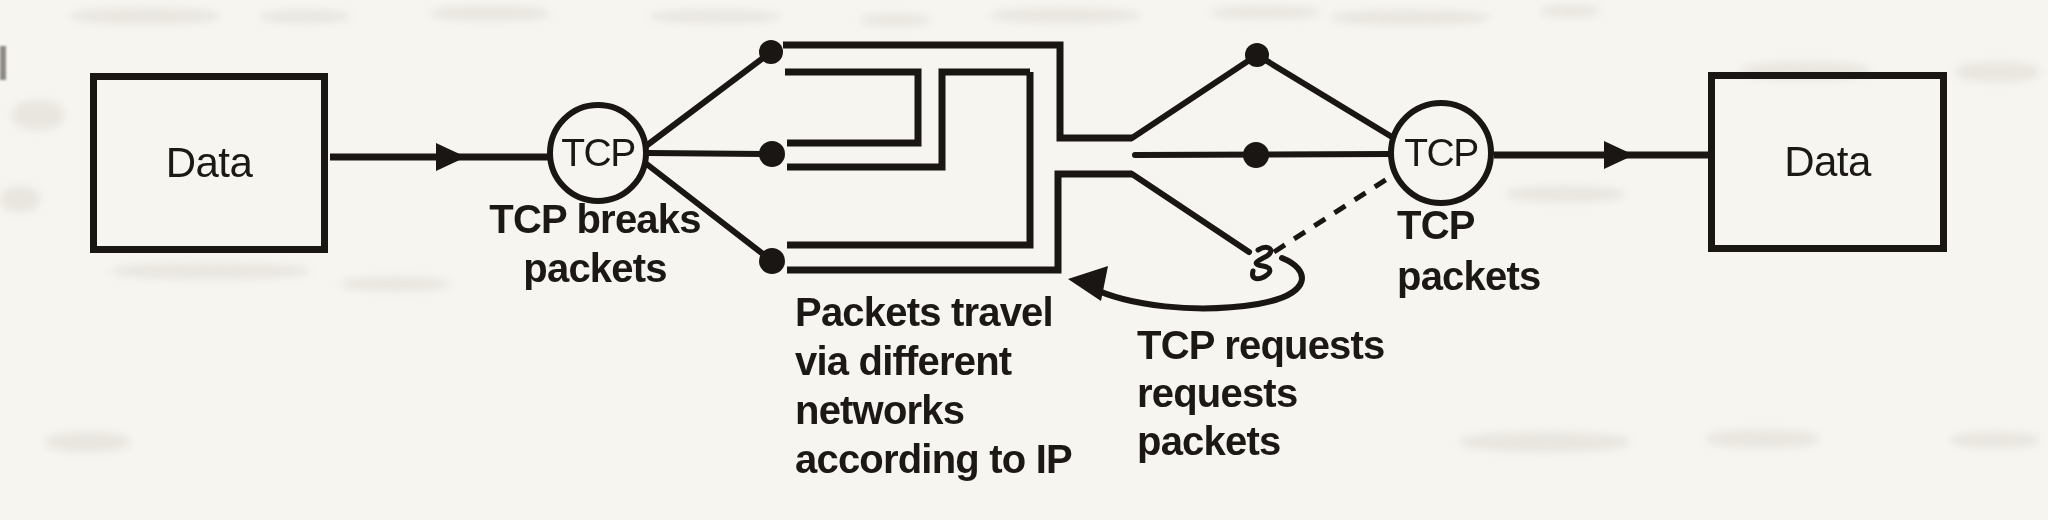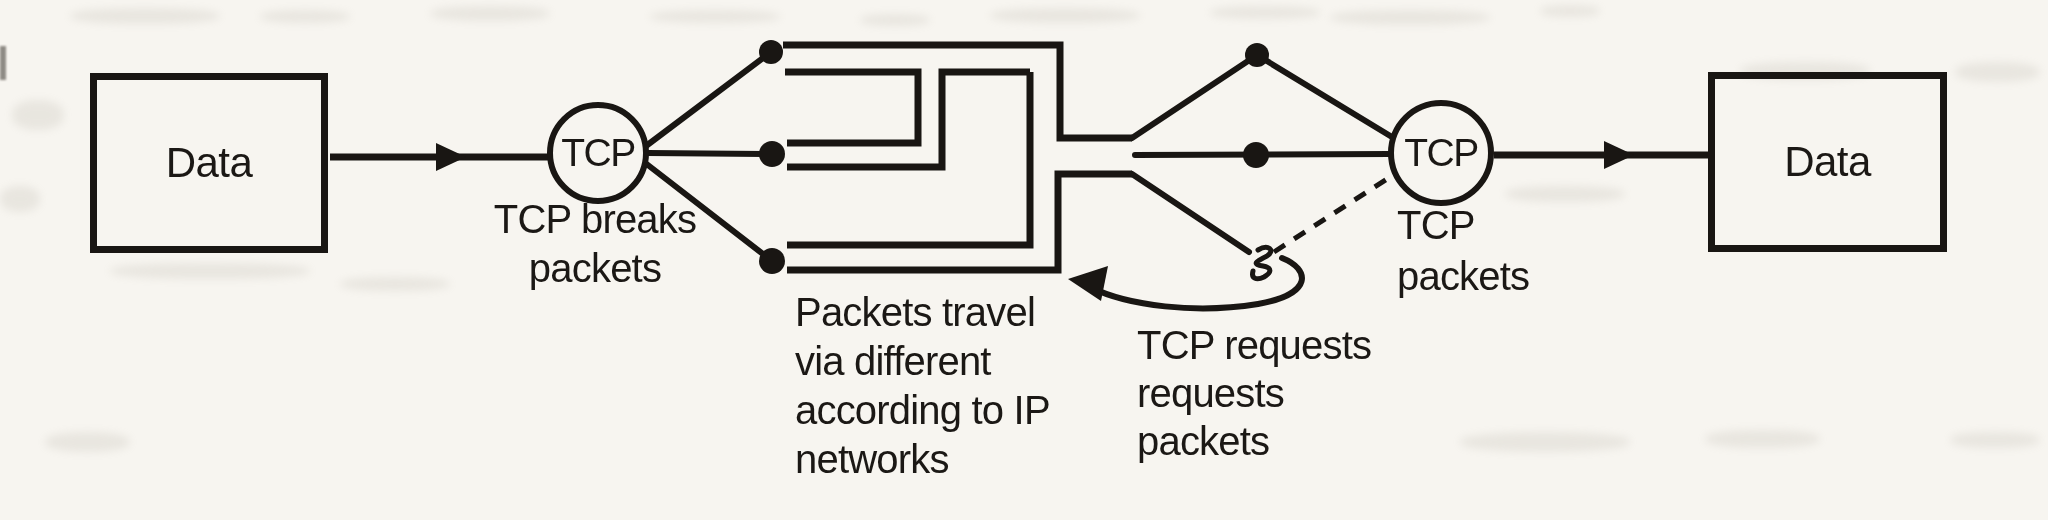--- a/index.html
+++ b/index.html
@@ -17,21 +17,21 @@
     box-sizing:border-box;background:transparent;
   }
   .tcp-circle{
     position:absolute;border:6px solid #191613;border-radius:50%;
     display:flex;align-items:center;justify-content:center;
     font-size:39px;letter-spacing:-1.5px;color:#1b1815;
     box-sizing:border-box;background:#f7f5f0;
   }
   .lbl{position:absolute;font-size:40px;line-height:49px;letter-spacing:-0.8px;white-space:nowrap;}
   .lbl.centered{text-align:center;}
-  .lbl-line{display:block;}
+  .lbl-line{display:block;font-weight:bold;}
   .smudge{position:absolute;background:#a09a8d;opacity:0.16;filter:blur(4px);border-radius:45%;}
   .edge-mark{position:absolute;background:#3a352e;opacity:0.55;filter:blur(1px);}
 </style>
 </head>
 <body>
 
 <div class="stage">
 
   <div class="smudge" style="left:70px;top:8px;width:150px;height:16px;"></div>
   <div class="smudge" style="left:260px;top:10px;width:90px;height:13px;"></div>
@@ -111,22 +111,22 @@
   </div>
 
   <div class="lbl centered" style="left:462px;top:195px;width:266px;">
     <span class="lbl-line">TCP breaks</span>
     <span class="lbl-line">packets</span>
   </div>
 
   <div class="lbl" style="left:795px;top:288px;">
     <span class="lbl-line">Packets travel</span>
     <span class="lbl-line">via different</span>
+    <span class="lbl-line">networks</span>
     <span class="lbl-line">according to IP</span>
-    <span class="lbl-line">networks</span>
   </div>
 
   <div class="lbl" style="left:1137px;top:321px;line-height:48px;">
     <span class="lbl-line">TCP requests</span>
     <span class="lbl-line">requests</span>
     <span class="lbl-line">packets</span>
   </div>
 
   <div class="lbl" style="left:1397px;top:200px;line-height:51px;">
     <span class="lbl-line">TCP</span>

